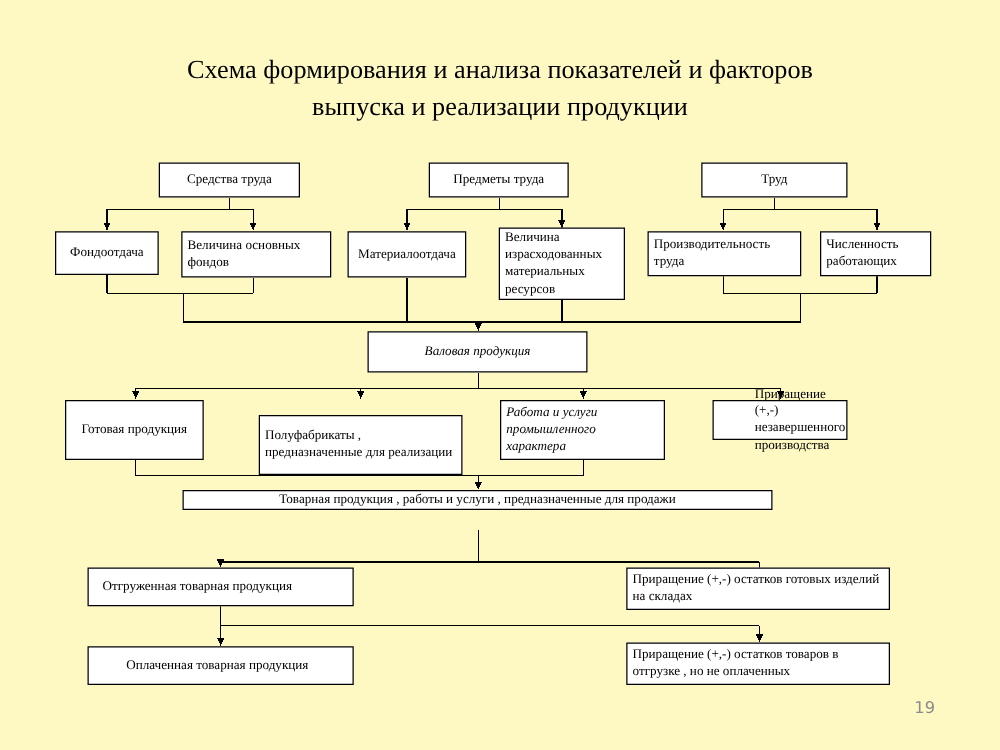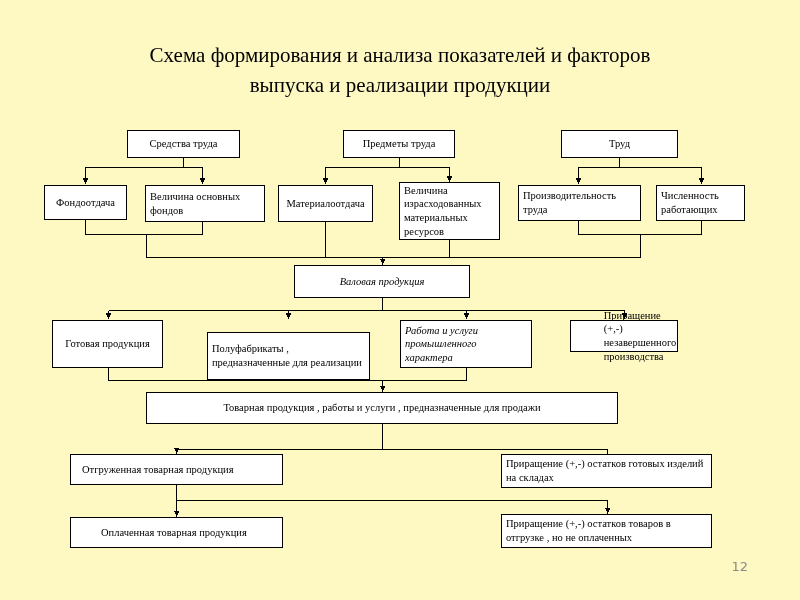--- a/index.html
+++ b/index.html
@@ -105,23 +105,23 @@
   <div class="node" style="left:518px; top:185px; width:123px; height:36px;">Производительность труда</div>
   <div class="node" style="left:656px; top:185px; width:89px; height:36px;">Численность работающих</div>
 
   <div class="node" style="left:294px; top:265px; width:176px; height:33px;font-style:italic;">Валовая продукция</div>
 
   <div class="node" style="left:52px; top:320px; width:111px; height:48px;">Готовая продукция</div>
   <div class="node" style="left:207px; top:332px; width:163px; height:48px;">Полуфабрикаты , предназначенные для реализации</div>
   <div class="node" style="left:400px; top:320px; width:132px; height:48px;font-style:italic;">Работа и услуги промышленного характера</div>
   <div class="node" style="left:570px; top:320px; width:108px; height:32px;padding-left:36px;">Приращение (+,-) незавершенного производства</div>
 
-  <div class="node" style="left:146px; top:392px; width:472px; height:32px;">Товарная продукция , работы и услуги , предназначенные для продажи</div>
+  <div class="node" style="left:146px; top:392px; width:472px; height:16px;">Товарная продукция , работы и услуги , предназначенные для продажи</div>
 
   <div class="node align-left" style="left:70px; top:454px; width:213px; height:31px;">Отгруженная товарная продукция</div>
   <div class="node" style="left:501px; top:454px; width:211px; height:34px;">Приращение (+,-) остатков готовых изделий на складах</div>
 
   <div class="node align-left" style="left:70px; top:517px; width:213px; height:31px;padding-left:30px;">Оплаченная товарная продукция</div>
   <div class="node" style="left:501px; top:514px; width:211px; height:34px;">Приращение (+,-) остатков товаров в отгрузке , но не оплаченных</div>
 
-  <div id="page-number">12</div>
+  <div id="page-number">19</div>
 
 </div>
 
 </body></html>

